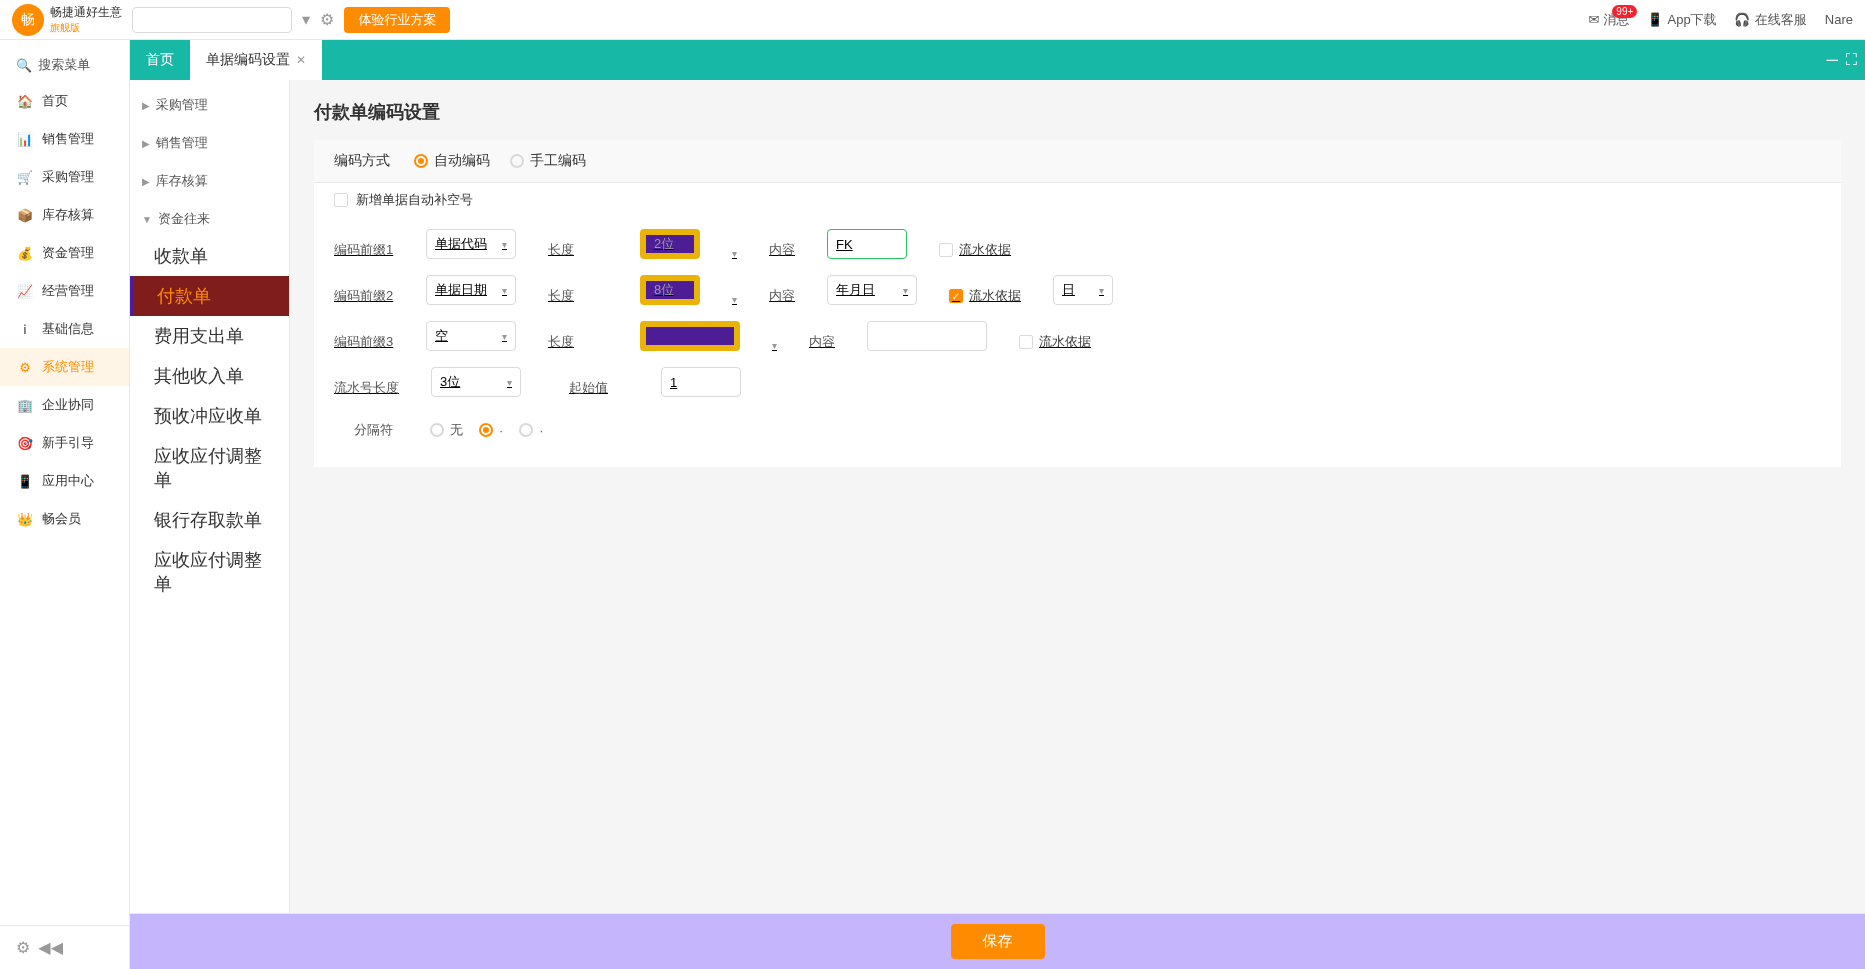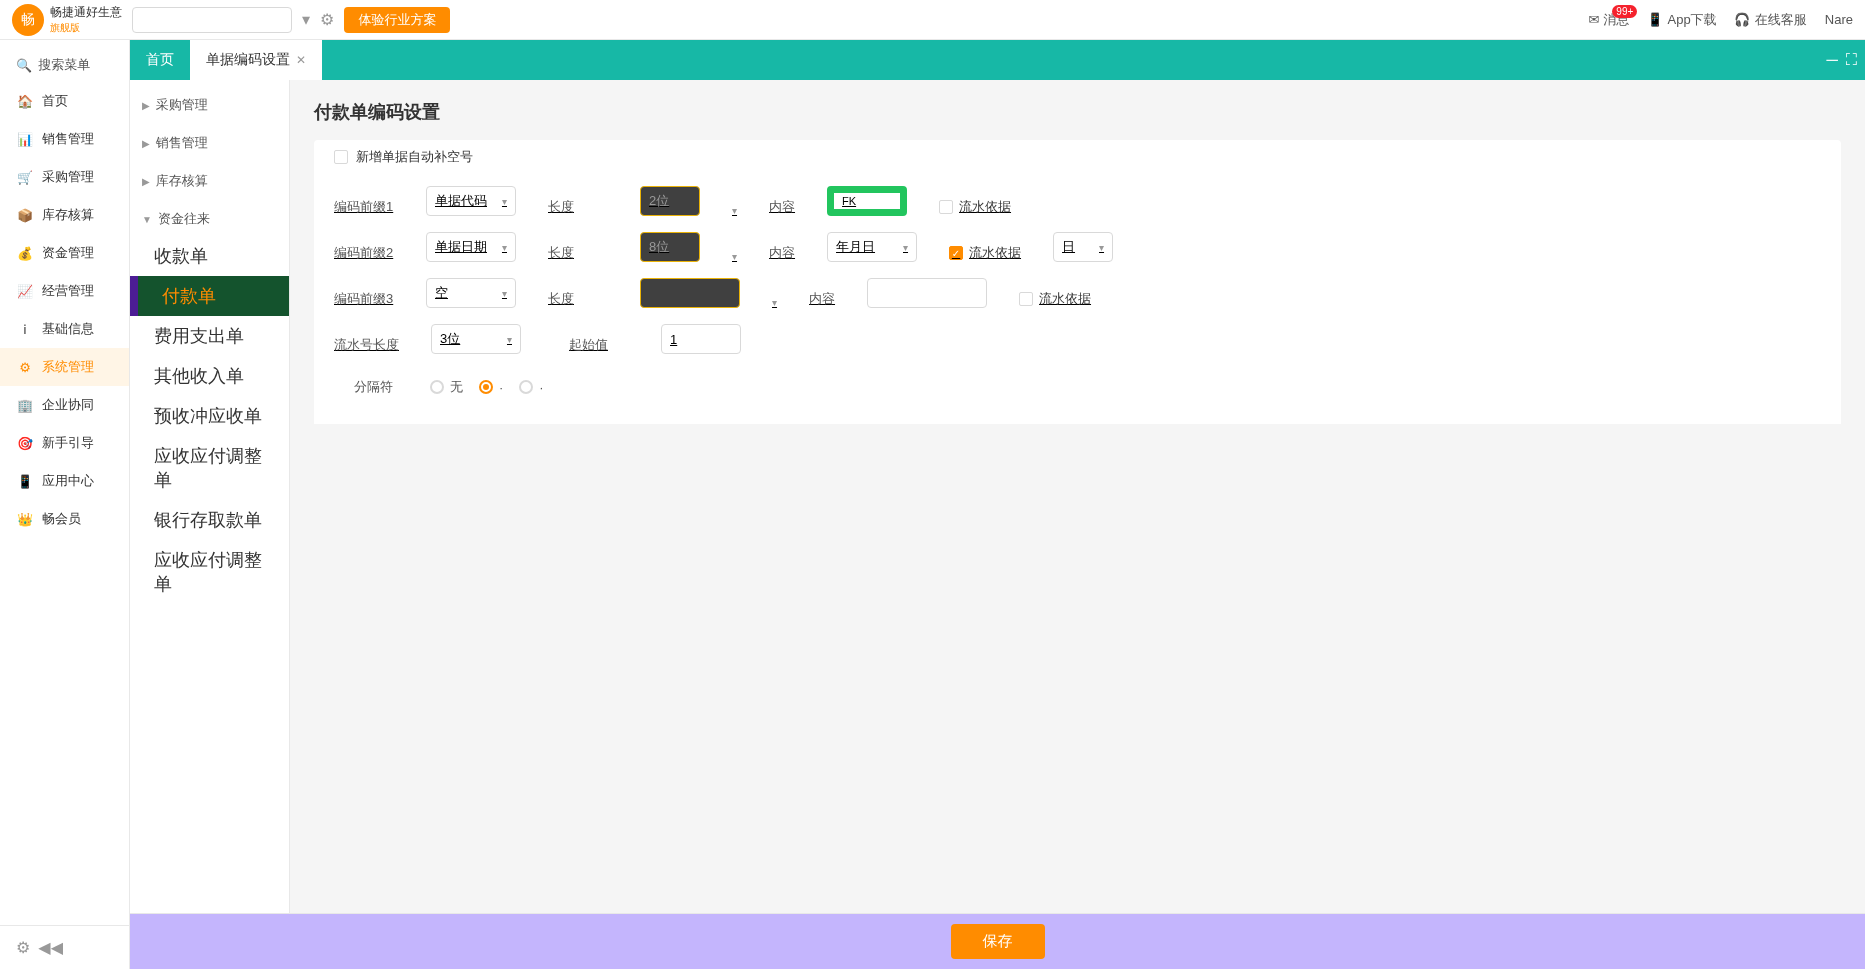--- a/index.html
+++ b/index.html
@@ -228,23 +228,23 @@
       cursor: pointer;
     }
     .sub-sidebar-header .arrow { font-size: 10px; color: #999; }
     .sub-sidebar-item {
       padding: 8px 12px 8px 24px;
       font-size: 18px;
       color: #333;
       cursor: pointer;
     }
     .sub-sidebar-item.active {
-      background: #14532d;
+      background: #7f1d1d;
       color: #ff8c00;
-      border-left: 8px solid #4c1d95;
+      border-left: 3px solid #4c1d95;
     }
 
     
     .main-content {
       flex: 1;
       padding: 20px 24px;
       overflow-y: auto;
       background: #f5f5f5;
     }
     .page-title {
@@ -380,25 +380,25 @@
       display: flex;
       align-items: center;
       gap: 8px;
       cursor: pointer;
       min-width: 90px;
       justify-content: space-between;
     }
     .form-select .arrow { font-size: 10px; color: #999; }
     .form-input {
       height: 30px;
-      border: 1px solid #eab308;
+      border: 6px solid #eab308;
       border-radius: 4px;
       padding: 0 8px;
       font-size: 13px;
-      background: #404040;
+      background: #4c1d95;
       display: flex;
       align-items: center;
       min-width: 60px;
       color: #999;
     }
     .content-label {
       font-size: 13px;
       color: #555;
     }
     .checkbox-inline {
@@ -603,20 +603,33 @@
           <div class="sub-sidebar-item">应收应付调整单</div>
           <div class="sub-sidebar-item">银行存取款单</div>
           <div class="sub-sidebar-item">应收应付调整单</div>
         </div>
       </div>
 
       <div class="main-content">
         <div class="page-title">付款单编码设置</div>
 
         <div class="section-card">
+          <div class="encoding-method">
+            <span class="encoding-label">编码方式</span>
+            <div class="radio-group">
+              <label class="radio-item">
+                <div class="radio-circle checked"></div>
+                <span>自动编码</span>
+              </label>
+              <label class="radio-item">
+                <div class="radio-circle"></div>
+                <span>手工编码</span>
+              </label>
+            </div>
+          </div>
 
 
 
           <div class="checkbox-row">
             <div class="check-box"></div>
             <span>新增单据自动补空号</span>
           </div>
 
           <div class="form-section">
 
@@ -625,21 +638,21 @@
               <div class="form-select">
                 <span>单据代码</span>
                 <span class="arrow">▾</span>
               </div>
               <span class="form-label">长度</span>
               <div class="form-input">
                 <span>2位</span>
               </div>
               <span style="color:#999;font-size:10px;">▾</span>
               <span class="content-label">内容</span>
-              <div style="width:80px;height:30px;border:7px solid #22c55e;border-radius:4px;display:flex;align-items:center;padding:0 8px;font-size:11px;">
+              <div style="width:80px;height:30px;border:1px solid #22c55e;border-radius:4px;display:flex;align-items:center;padding:0 8px;font-size:13px;">
                 <span>FK</span>
               </div>
               <div class="checkbox-inline">
                 <div class="check-box"></div>
                 <span>流水依据</span>
               </div>
             </div>
 
             <div class="form-row">
               <span class="form-label">编码前缀2</span>

